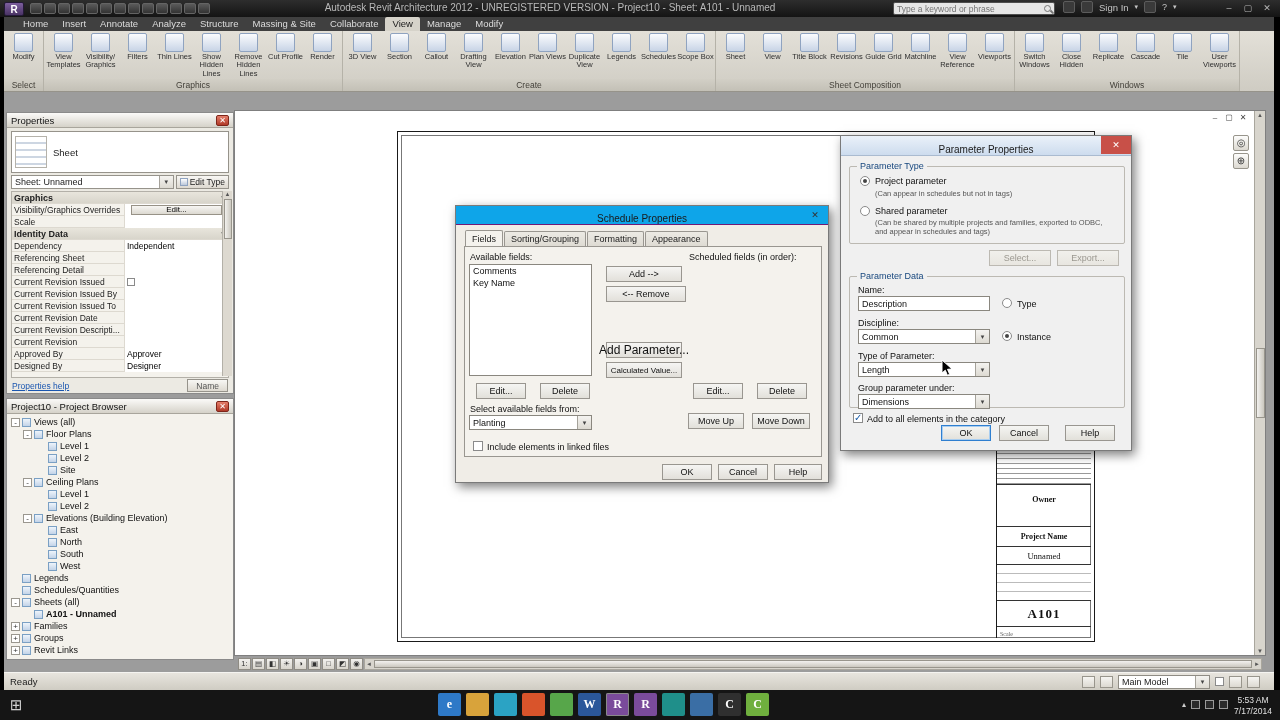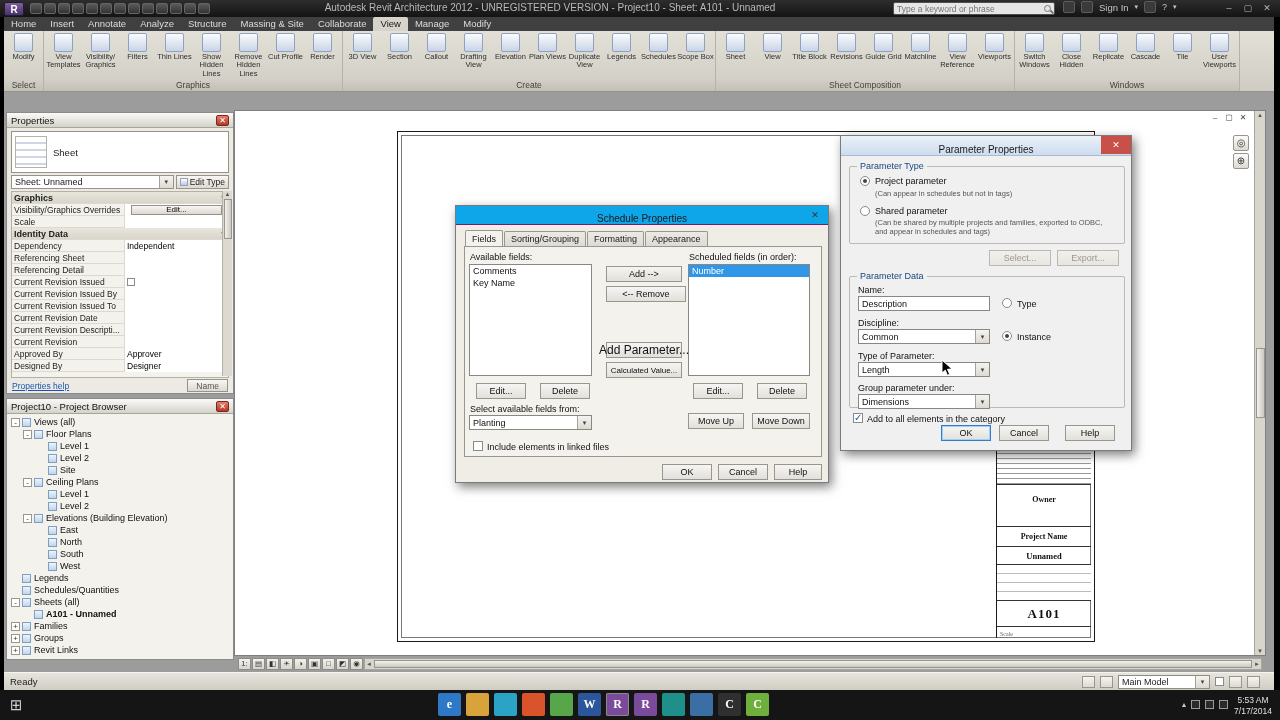--- a/index.html
+++ b/index.html
@@ -15,21 +15,21 @@
 #title-search{position:absolute;left:893px;top:2px;width:162px;height:13px;background:#e6e6e6;border:1px solid #4e4e4e;border-radius:2px;display:flex;align-items:center;padding:0 3px}
 #title-search input{border:none;background:transparent;font-size:8.5px;color:#555;width:135px;outline:none;font-family:"Liberation Sans",sans-serif}
 .search-glyph{margin-left:auto;width:7px;height:7px;border:1.5px solid #777;border-radius:50%;position:relative}
 .search-glyph:after{content:"";position:absolute;left:5px;top:5px;width:4px;height:1.5px;background:#777;transform:rotate(45deg)}
 #title-right{position:absolute;left:1063px;top:1px;display:flex;align-items:center;gap:6px;font-size:9.5px;color:#c5c5c5}
 .ticon-sm{width:12px;height:12px;background:#3a3a3a;border:1px solid #5c5c5c;border-radius:2px}
 #win-controls{position:absolute;right:5px;top:1px;display:flex;gap:3px;color:#b5b5b5;font-size:9px}
 #win-controls span{width:16px;text-align:center;line-height:14px}
 
 
-#ribbon-tabs{position:absolute;left:4px;top:17px;width:1270px;height:14px;background:#404040;display:flex;padding-left:0}
+#ribbon-tabs{position:absolute;left:4px;top:17px;width:1270px;height:14px;background:#404040;display:flex;padding-left:12px}
 .rtab{height:14px;padding:0 7px;font-size:9.5px;color:#ddd;line-height:14px;white-space:nowrap}
 .rtab.active{background:#d6d3ca;color:#1a1a1a;border-radius:2px 2px 0 0}
 
 
 #ribbon{position:absolute;left:4px;top:31px;width:1270px;height:61px;background:linear-gradient(#e3e0d8,#cfccc3);border-bottom:1px solid #96938a;display:flex}
 .rgroup{height:100%;display:flex;flex-direction:column;border-right:1px solid #b5b2a8}
 .rgroup-buttons{flex:1;display:flex;align-items:stretch;padding:1px 1px 0}
 .rbtn{width:37px;display:flex;flex-direction:column;align-items:center;padding-top:1px;font-size:7.5px;line-height:1.1;text-align:center;color:#2e2e2e;overflow:hidden}
 .ricon{width:19px;height:19px;flex:none;margin-bottom:1px;background:linear-gradient(#fbfcfe,#c8d4e6);border:1px solid #8fa3c0;border-radius:2px}
 .rgroup-label{height:12px;flex:none;text-align:center;font-size:8.5px;color:#44413a;line-height:12px;background:linear-gradient(#d2cfc6,#c3c0b6);white-space:nowrap;padding:0 4px}
@@ -89,21 +89,21 @@
 .nav-btn{width:16px;height:16px;background:linear-gradient(#fdfdfc,#dcd9d1);border:1px solid #98958c;border-radius:2px;font-size:10px;line-height:14px;text-align:center;color:#333}
 
 
 #sheet{position:absolute;left:162px;top:20px;width:698px;height:511px;border:1px solid #1a1a1a;background:#fff}
 #sheet-margin{position:absolute;inset:3px;border:1px solid #777}
 #titleblock{position:absolute;top:3px;bottom:3px;right:3px;width:95px;border-left:1px solid #1a1a1a;font-family:"Liberation Serif",serif}
 .tb-box{position:absolute;left:0;right:0;border-top:1px solid #333;display:flex;align-items:center;justify-content:center;text-align:center;color:#111}
 #tb-rev{top:293px;height:56px;border-top:1px solid #333;position:absolute;left:0;right:0;background:repeating-linear-gradient(#fff 0 4px,#999 4px 5px)}
 #tb-owner{top:349px;height:42px;font-size:8px;font-weight:bold;align-items:flex-start;padding-top:10px}
 #tb-project{top:391px;height:20px;font-size:8px;font-weight:bold}
-#tb-name{top:411px;height:18px;font-size:8.5px;font-weight:bold}
+#tb-name{top:411px;height:18px;font-size:8.5px;font-weight:normal}
 #tb-small{top:429px;height:36px;position:absolute;left:0;right:0;border-top:1px solid #333;background:repeating-linear-gradient(#fff 0 8px,#bbb 8px 9px)}
 #tb-number{top:465px;height:26px;font-size:13px;font-weight:bold;letter-spacing:1px}
 #tb-scale{top:491px;height:14px;font-size:6px;color:#666;justify-content:flex-start;padding-left:3px}
 
 
 #view-controls{position:absolute;left:234px;top:566px;height:13px;display:flex;gap:1px}
 .vc-icon{min-width:13px;height:12px;background:linear-gradient(#f2f1ee,#d8d5cd);border:1px solid #8f8c84;font-size:7.5px;line-height:10px;text-align:center;color:#333;padding:0 1px}
 #canvas-hscroll{position:absolute;left:360px;top:566px;width:898px;height:12px;background:#d8d5cd;border:1px solid #a9a69d;display:flex;align-items:center;justify-content:space-between;font-size:6px;color:#555;padding:0 1px}
 #canvas-hscroll .thumb{height:8px;flex:1;margin:0 2px;background:linear-gradient(#f2f1ee,#cbc8bf);border:1px solid #98958c}
 
@@ -900,26 +900,20 @@
 
         <div class="list-item">
           <span>Key Name</span>
         </div>
       </div>
     <div class="btn" style="left:150px;top:60px;width:76px">Add --&gt;</div>
     <div class="btn" style="left:150px;top:80px;width:80px">&lt;-- Remove</div>
     <div class="btn" style="left:150px;top:136px;width:76px;font-size:12px">Add Parameter...</div>
     <div class="btn" style="left:150px;top:156px;width:76px;font-size:8px">Calculated Value...</div>
     <div class="lbl" style="left:233px;top:46px">Scheduled fields (in order):</div>
-    <div class="listbox" style="left:232px;top:58px;width:122px;height:112px">
-
-        <div class="list-item selected">
-          <span>Number</span>
-        </div>
-      </div>
     <div class="btn" style="left:20px;top:177px;width:50px">Edit...</div>
     <div class="btn" style="left:84px;top:177px;width:50px">Delete</div>
     <div class="btn" style="left:237px;top:177px;width:50px">Edit...</div>
     <div class="btn" style="left:301px;top:177px;width:50px">Delete</div>
     <div class="lbl" style="left:14px;top:198px">Select available fields from:</div>
     <div class="combo" style="left:13px;top:209px;width:123px">
       <span>Planting</span>
       <span class="combo-arrow">▾</span>
     </div>
     <div class="cbx" style="left:17px;top:235px"></div>

